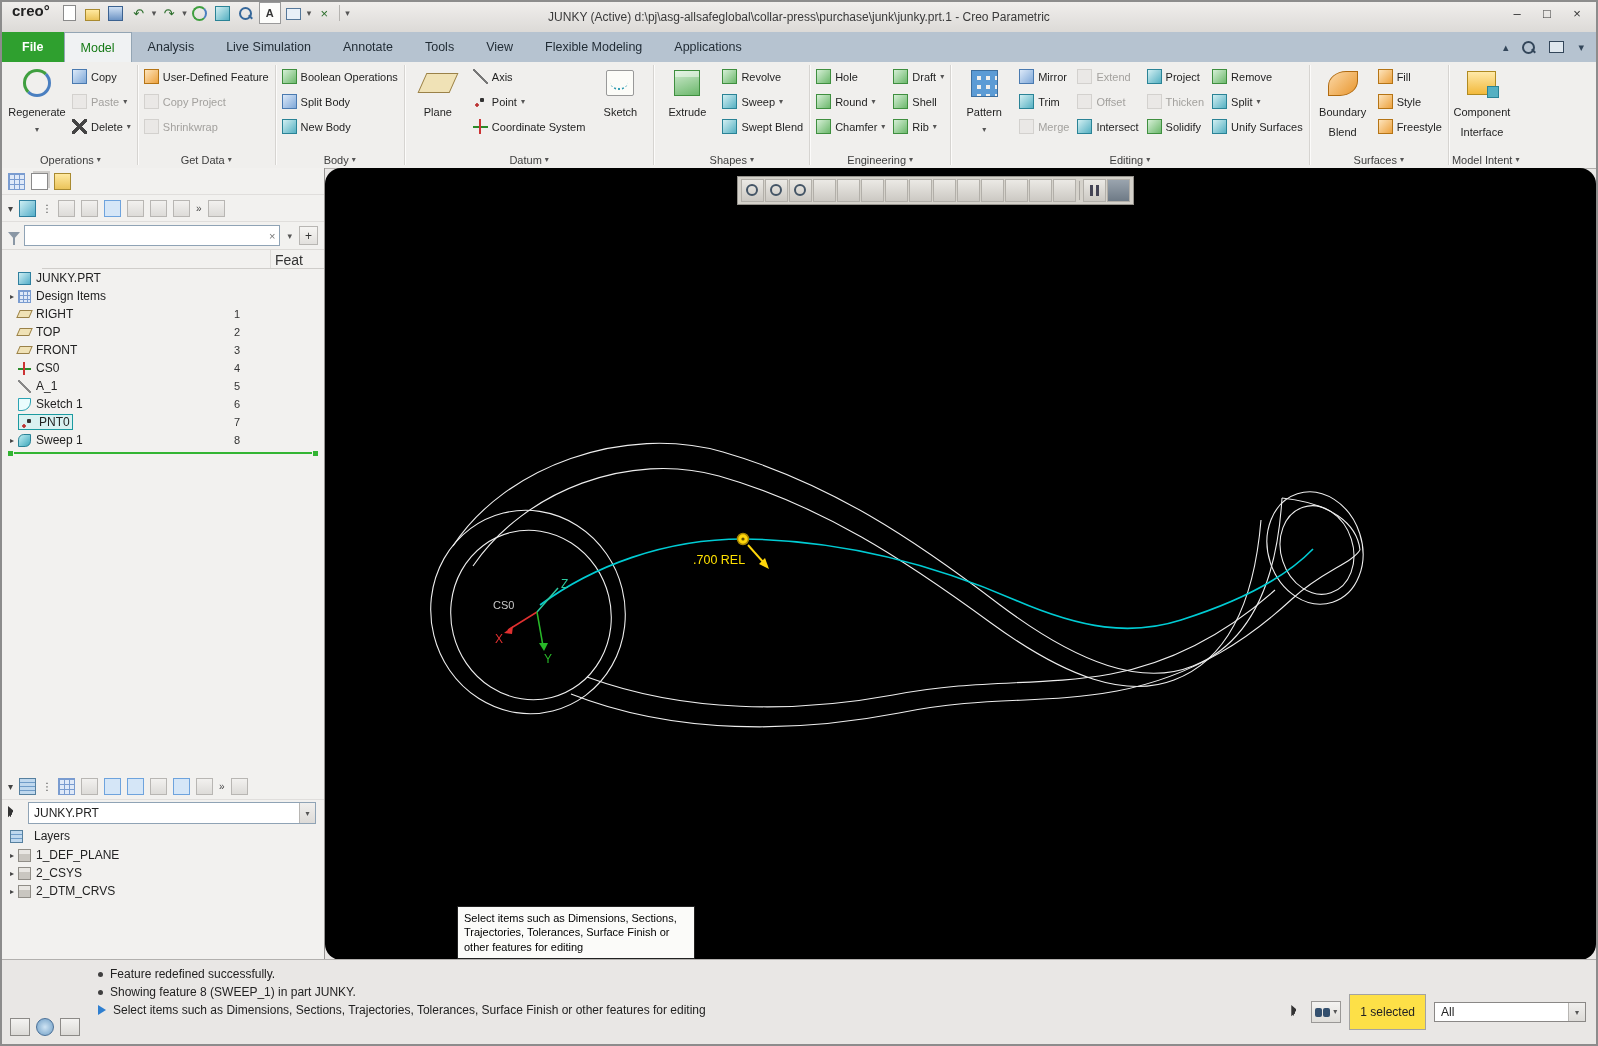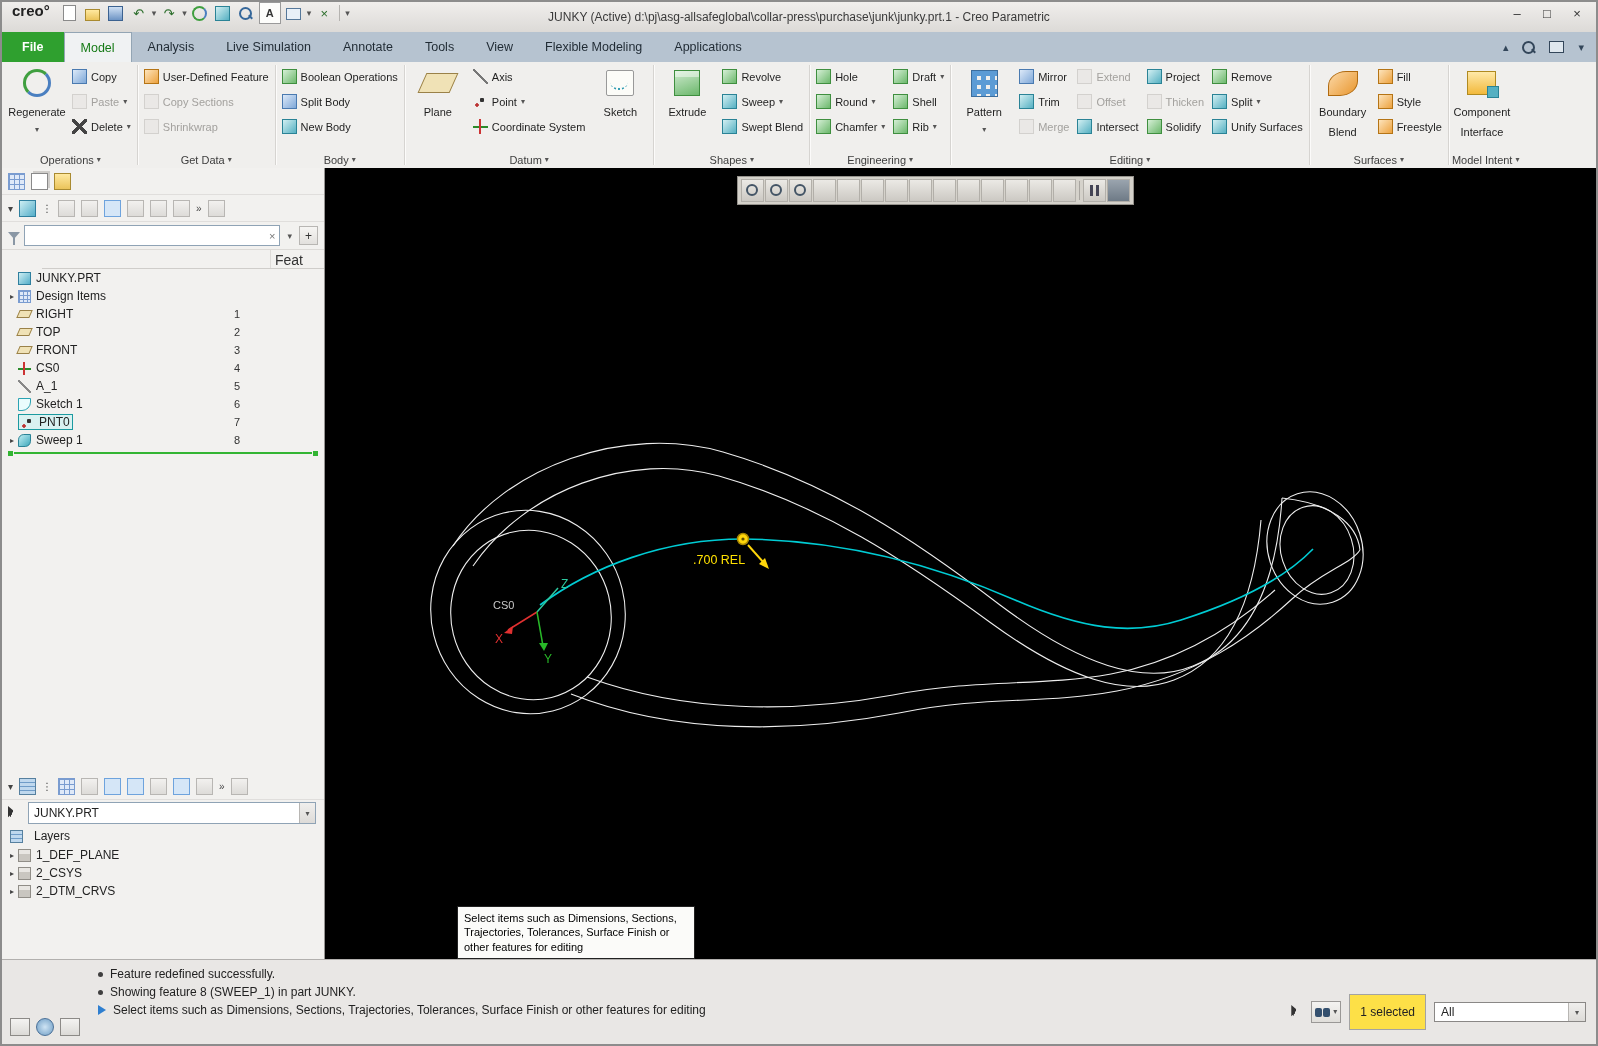--- a/index.html
+++ b/index.html
@@ -130,21 +130,21 @@
 
   .tp-bottom{position:absolute;left:0;right:0;bottom:60px;}
   .combo{height:20px;margin:2px 8px;background:#fff;border:1px solid #8fa3b5;display:flex;align-items:center;font-size:12px;}
   .combo .cval{flex:1;padding:0 5px;}
   .combo .cbtn{width:15px;height:100%;background:linear-gradient(#f0efed,#dddbd8);border-left:1px solid #b8b6b3;
                display:flex;align-items:center;justify-content:center;font-size:8px;color:#555;}
   .cursor-ic{width:10px;height:14px;margin:0 2px 0 6px;background:linear-gradient(115deg,#333 45%,transparent 46%);clip-path:polygon(0 0,100% 60%,40% 65%,55% 100%,30% 100%,20% 68%,0 80%);}
   .layers-hdr{height:20px;display:flex;align-items:center;gap:6px;padding:0 8px;font-size:12px;}
 
   
-  .canvas{position:relative;flex:1;background:#000;overflow:hidden;}
+  .canvas{position:relative;flex:1;background:#000;overflow:hidden;border-radius:16px;}
   .vp-toolbar{position:absolute;left:412px;top:8px;height:29px;background:#d5d2cb;border:1px solid #96938d;
               display:flex;align-items:center;gap:1px;padding:1px 3px;box-sizing:border-box;}
   .vt{width:23px;height:23px;background:linear-gradient(#ebe9e5,#ccc9c3);border:1px solid #b2afa9;box-sizing:border-box;position:relative;}
   .vt-mag::after{content:"";position:absolute;left:4px;top:4px;width:8px;height:8px;border:2px solid #456;border-radius:50%;}
   .vt-dark{background:linear-gradient(#9aa4ae,#6e7a86);}
   .vt-pause::after{content:"";position:absolute;left:6px;top:5px;width:3px;height:11px;background:#445;box-shadow:6px 0 0 #445;}
   .vt-sep{width:1px;height:19px;background:#a8a5a0;margin:0 2px;}
   .vp-tooltip{position:absolute;left:132px;top:738px;width:224px;background:#fbfbf9;border:1px solid #222;
               padding:4px 6px;font-size:11px;color:#000;line-height:1.3;}
 
@@ -268,21 +268,21 @@
 
     <div class="rgroup">
       <div class="rcontent">
         <div class="rcol">
           <div class="rsm">
               <span class="ic ic-orange"></span>
               <span>User-Defined Feature</span>
             </div>
           <div class="rsm dis">
               <span class="ic ic-gray"></span>
-              <span>Copy Sections</span>
+              <span>Copy Project</span>
             </div>
           <div class="rsm dis">
               <span class="ic ic-gray"></span>
               <span>Shrinkwrap</span>
             </div>
         </div>
       </div>
       <div class="rfooter">
           <span>Get Data</span>
           <span class="caret">▾</span>

